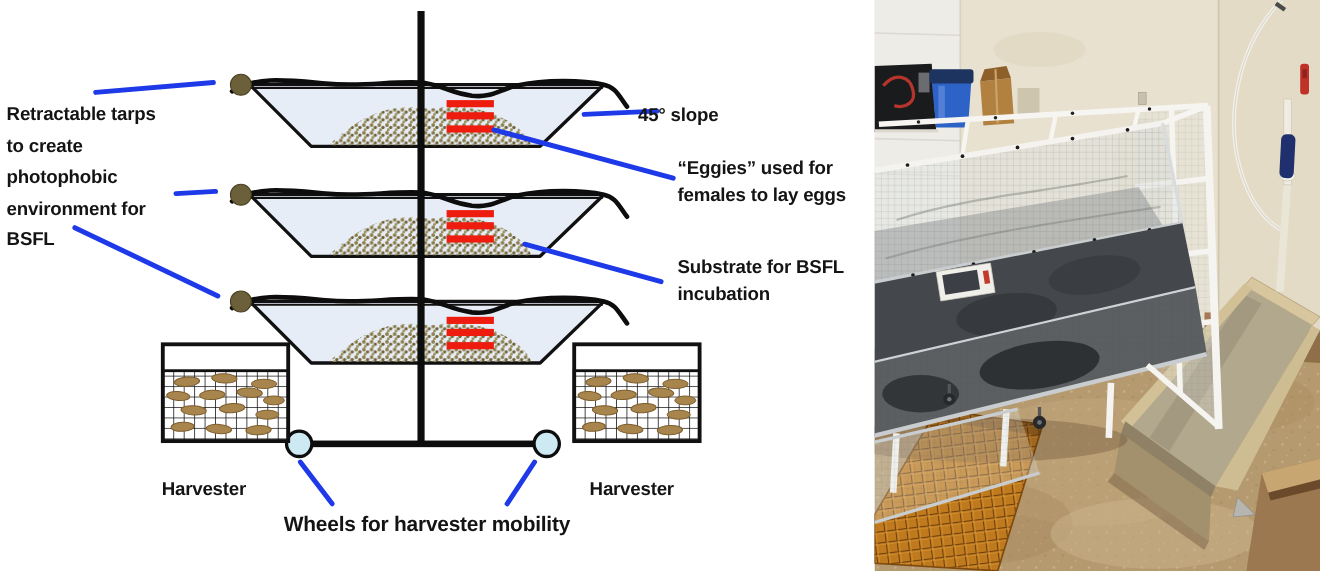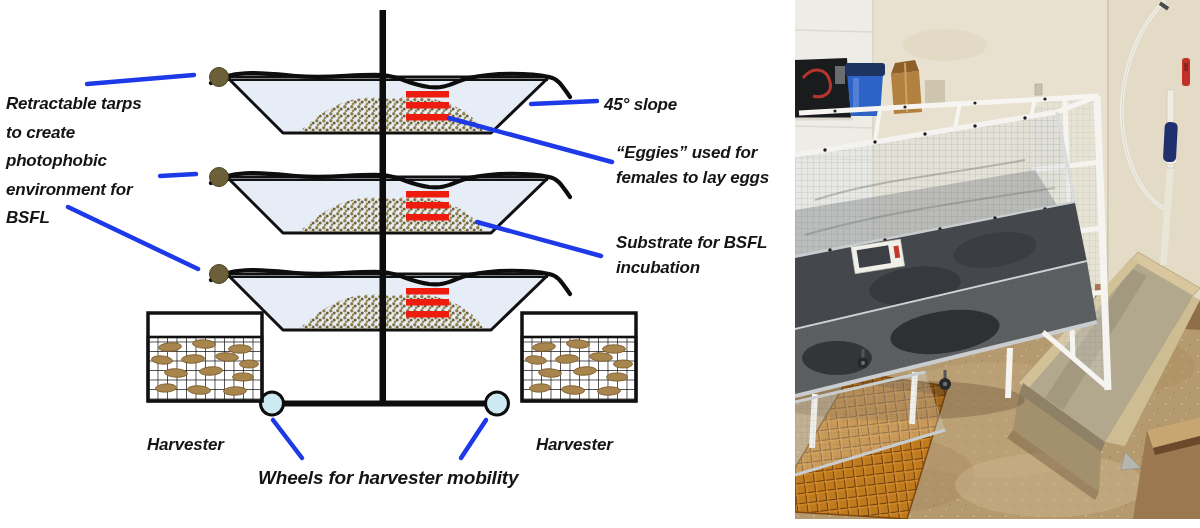--- a/index.html
+++ b/index.html
@@ -1,23 +1,23 @@
 <!DOCTYPE html>
 <html><head>
 <meta charset="utf-8">
 <style>
   html,body{margin:0;padding:0;background:#fff;}
   .stage{position:relative;width:1200px;height:528px;background:#ffffff;overflow:hidden;
          font-family:"Liberation Sans",sans-serif;}
-  .diagram{position:absolute;left:0;top:0;width:795px;height:528px;font-style:italic;}
+  .diagram{position:absolute;left:0;top:0;width:795px;height:528px;}
   .diagram svg{position:absolute;left:0;top:0;}
   .lbl{position:absolute;font-weight:bold;color:#141414;font-size:17px;line-height:26px;
        white-space:pre-line;letter-spacing:-0.2px;}
   .lbl-tarps{left:6px;top:90px;width:190px;line-height:28.5px;}
-  .lbl-slope{left:604px;top:92px;}
+  .lbl-slope{left:580px;top:92px;}
   .lbl-eggies{left:616px;top:140px;width:190px;line-height:25px;}
   .lbl-substrate{left:616px;top:230px;width:190px;line-height:25px;}
   .lbl-harv-left{left:147px;top:432px;}
   .lbl-harv-right{left:536px;top:432px;}
   .lbl-wheels{left:258px;top:465px;font-size:19px;}
   .photo{position:absolute;left:795px;top:0;width:405px;height:519px;}
 </style>
 </head>
 <body>
 

